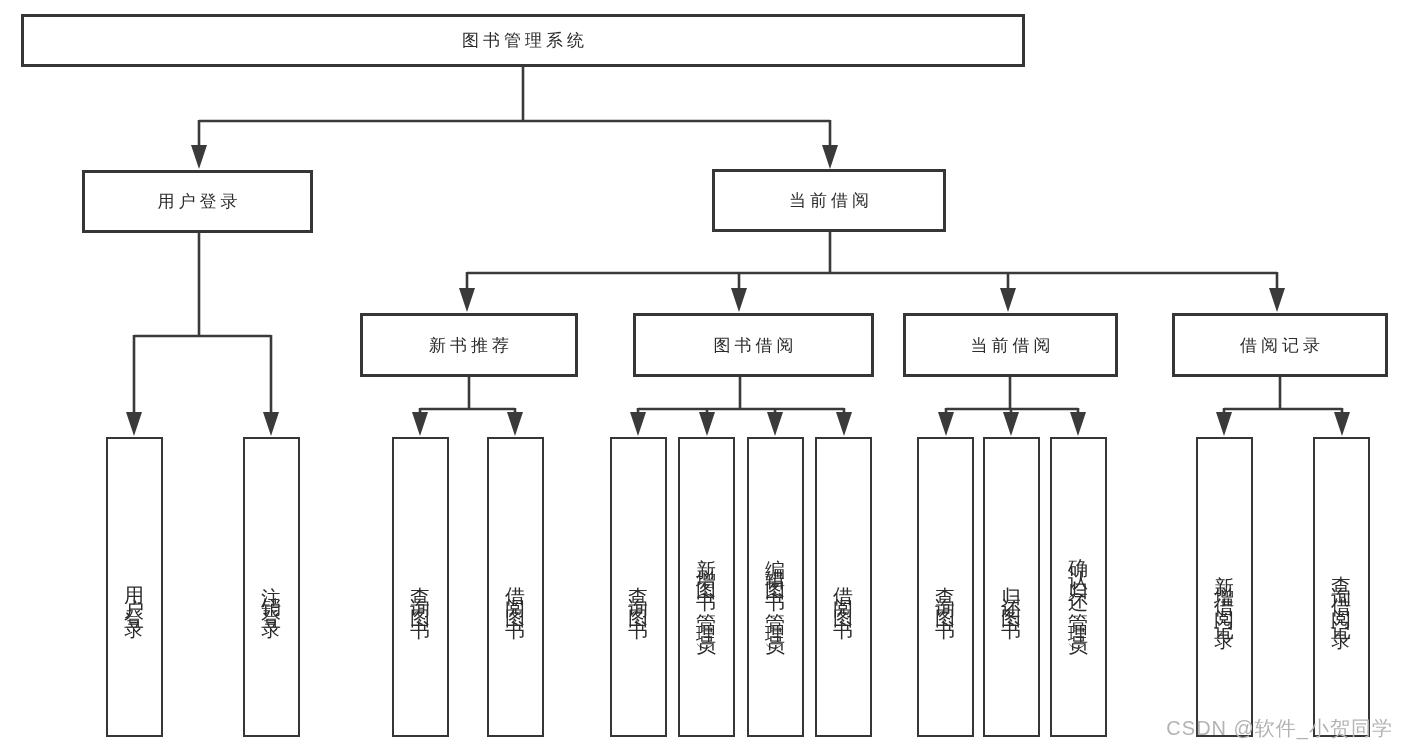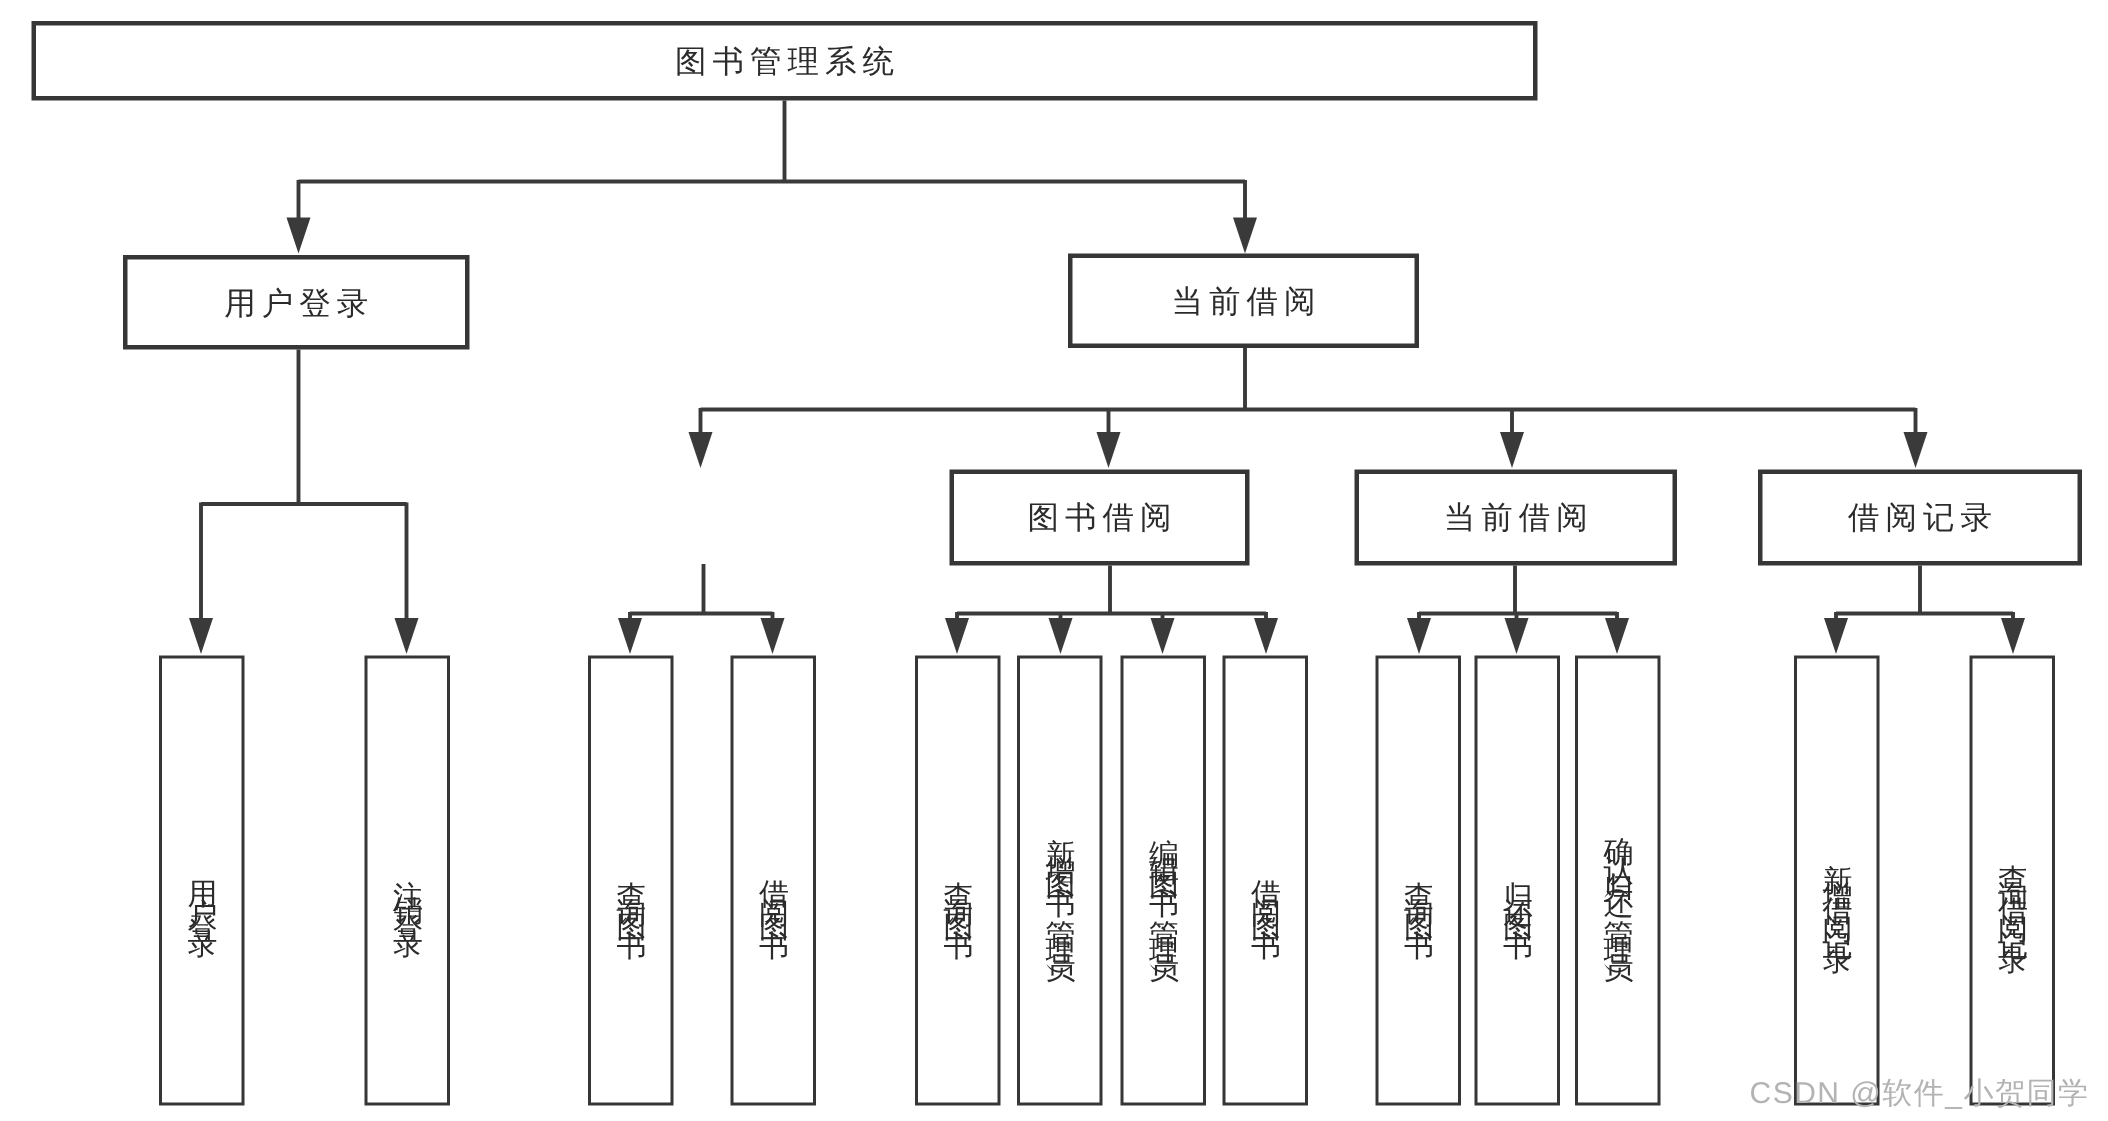--- a/index.html
+++ b/index.html
@@ -32,21 +32,21 @@
   .box {
     position: absolute;
     box-sizing: border-box;
     border: 3px solid var(--box-border, #363636);
     background: #ffffff;
     display: flex;
     align-items: center;
     justify-content: center;
   }
   .hlabel {
-    font-size: 21px;
+    font-size: 17px;
     letter-spacing: 4px;
     white-space: nowrap;
     text-indent: 4px;
   }
   .leaf {
     border-width: 2.5px;
     top: 437px;
     width: 57px;
     height: 300px;
   }
@@ -59,21 +59,21 @@
     margin-bottom: -11px; 
     white-space: nowrap;
   }
   
   .n-root   { left: 21px;  top: 14px;  width: 1004px; height: 53px; }
   
   .n-login  { left: 82px;  top: 170px; width: 231px;  height: 63px; }
   .n-mgmt   { left: 712px; top: 169px; width: 234px;  height: 63px; }
   
   .n-new    { left: 360px; top: 313px; width: 218px;  height: 64px; }
-  .n-borrow { left: 633px; top: 313px; width: 200px;  height: 64px; }
+  .n-borrow { left: 633px; top: 313px; width: 241px;  height: 64px; }
   .n-cur    { left: 903px; top: 313px; width: 215px;  height: 64px; }
   .n-rec    { left: 1172px;top: 313px; width: 216px;  height: 64px; }
   
   .l-1  { left: 106px; }
   .l-2  { left: 243px; }
   .l-3  { left: 392px; }
   .l-4  { left: 487px; }
   .l-5  { left: 610px; }
   .l-6  { left: 678px; }
   .l-7  { left: 747px; }
@@ -165,20 +165,23 @@
     <span class="hlabel">图书管理系统</span>
   </div>
 
   <div class="box n-login">
     <span class="hlabel">用户登录</span>
   </div>
   <div class="box n-mgmt">
     <span class="hlabel">当前借阅</span>
   </div>
 
+  <div class="box n-new">
+    <span class="hlabel">新书推荐</span>
+  </div>
   <div class="box n-borrow">
     <span class="hlabel">图书借阅</span>
   </div>
   <div class="box n-rec">
     <span class="hlabel">借阅记录</span>
   </div>
   <div class="box n-cur">
     <span class="hlabel">当前借阅</span>
   </div>
 

